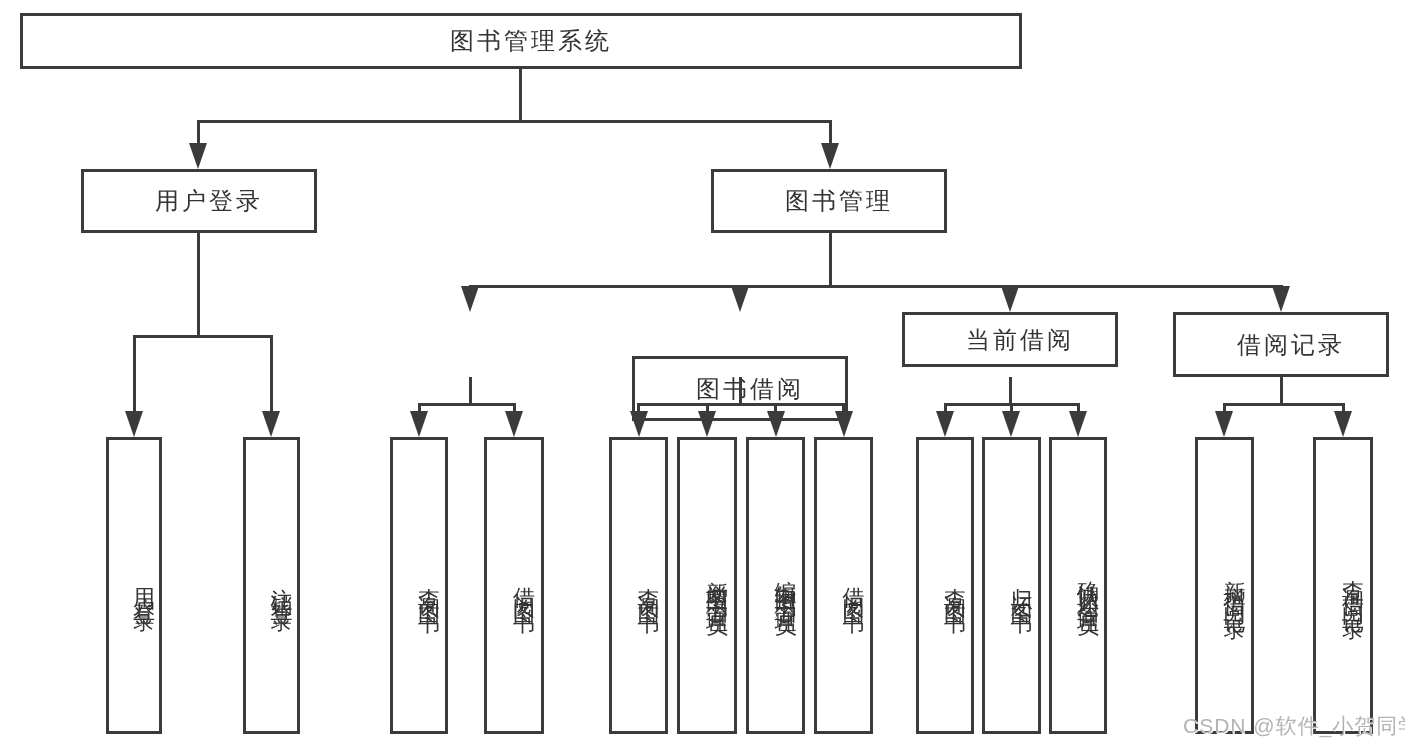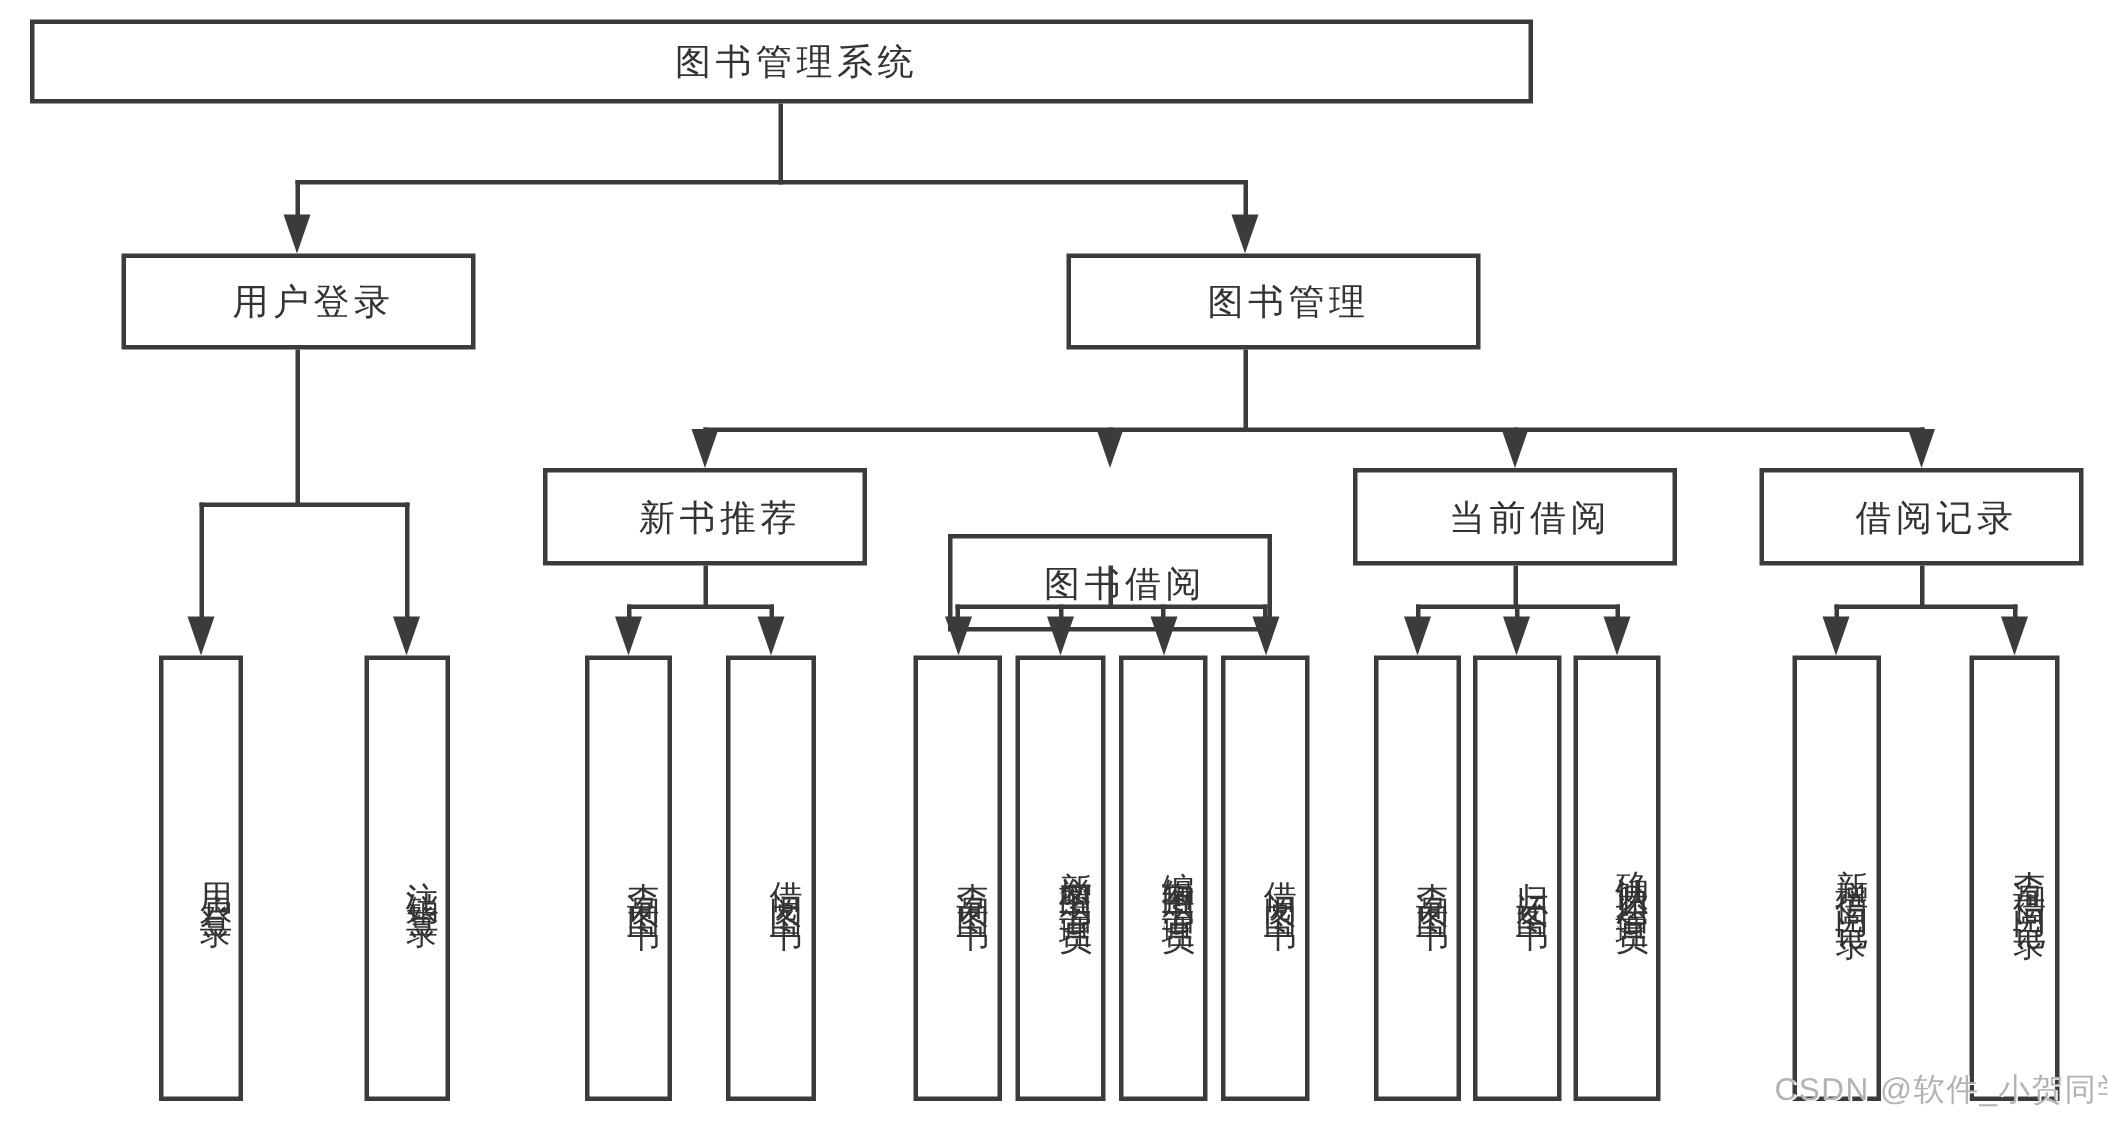--- a/index.html
+++ b/index.html
@@ -57,21 +57,21 @@
   <div class="ln" style="left:518.5px; top:69px;  width:3px;  height:54px;"></div>
   <div class="ln" style="left:196.5px; top:120px; width:635px; height:3px;"></div>
   <div class="ln" style="left:196.5px; top:120px; width:3px;  height:26px;"></div>
   <div class="arrow" style="left:189px; top:143px;"></div>
   <div class="ln" style="left:828.5px; top:120px; width:3px;  height:26px;"></div>
   <div class="arrow" style="left:821px; top:143px;"></div>
 
   <div class="box" style="left:81px; top:169px; width:236px; height:64px;">
     <span class="hlabel">用户登录</span>
   </div>
-  <div class="box" style="left:711px; top:169px; width:276px; height:64px;">
+  <div class="box" style="left:711px; top:169px; width:236px; height:64px;">
     <span class="hlabel">图书管理</span>
   </div>
 
   <div class="ln" style="left:196.5px; top:233px; width:3px;   height:105px;"></div>
   <div class="ln" style="left:132.5px; top:335px; width:140px; height:3px;"></div>
   <div class="ln" style="left:132.5px; top:335px; width:3px;   height:79px;"></div>
   <div class="arrow" style="left:125px; top:411px;"></div>
   <div class="ln" style="left:269.5px; top:335px; width:3px;   height:79px;"></div>
   <div class="arrow" style="left:262px; top:411px;"></div>
 
@@ -79,27 +79,24 @@
   <div class="ln" style="left:468.5px; top:285px; width:814px; height:3px;"></div>
   <div class="ln" style="left:468.5px;  top:285px; width:3px; height:6px;"></div>
   <div class="arrow" style="left:461px;  top:286px;"></div>
   <div class="ln" style="left:738.5px;  top:285px; width:3px; height:6px;"></div>
   <div class="arrow" style="left:731px;  top:286px;"></div>
   <div class="ln" style="left:1008.5px; top:285px; width:3px; height:6px;"></div>
   <div class="arrow" style="left:1001px; top:286px;"></div>
   <div class="ln" style="left:1279.5px; top:285px; width:3px; height:6px;"></div>
   <div class="arrow" style="left:1272px; top:286px;"></div>
 
-  <div class="box" style="left:362px; top:312px; width:216px; height:65px;">
-    <span class="hlabel">新书推荐</span>
-  </div>
   <div class="box" style="left:632px; top:312px; width:216px; height:65px;margin-top:44px;">
     <span class="hlabel">图书借阅</span>
   </div>
-  <div class="box" style="left:902px; top:312px; width:216px; height:65px;text-align:center;">
+  <div class="box" style="left:902px; top:312px; width:216px; height:55px;text-align:center;">
     <span class="hlabel">当前借阅</span>
   </div>
   <div class="box" style="left:1173px; top:312px; width:216px; height:65px;">
     <span class="hlabel">借阅记录</span>
   </div>
 
   <div class="ln" style="left:468.5px; top:377px; width:3px;  height:29px;"></div>
   <div class="ln" style="left:417.5px; top:403px; width:98px; height:3px;"></div>
   <div class="ln" style="left:417.5px; top:403px; width:3px;  height:10px;"></div>
   <div class="arrow" style="left:410px; top:411px;"></div>

